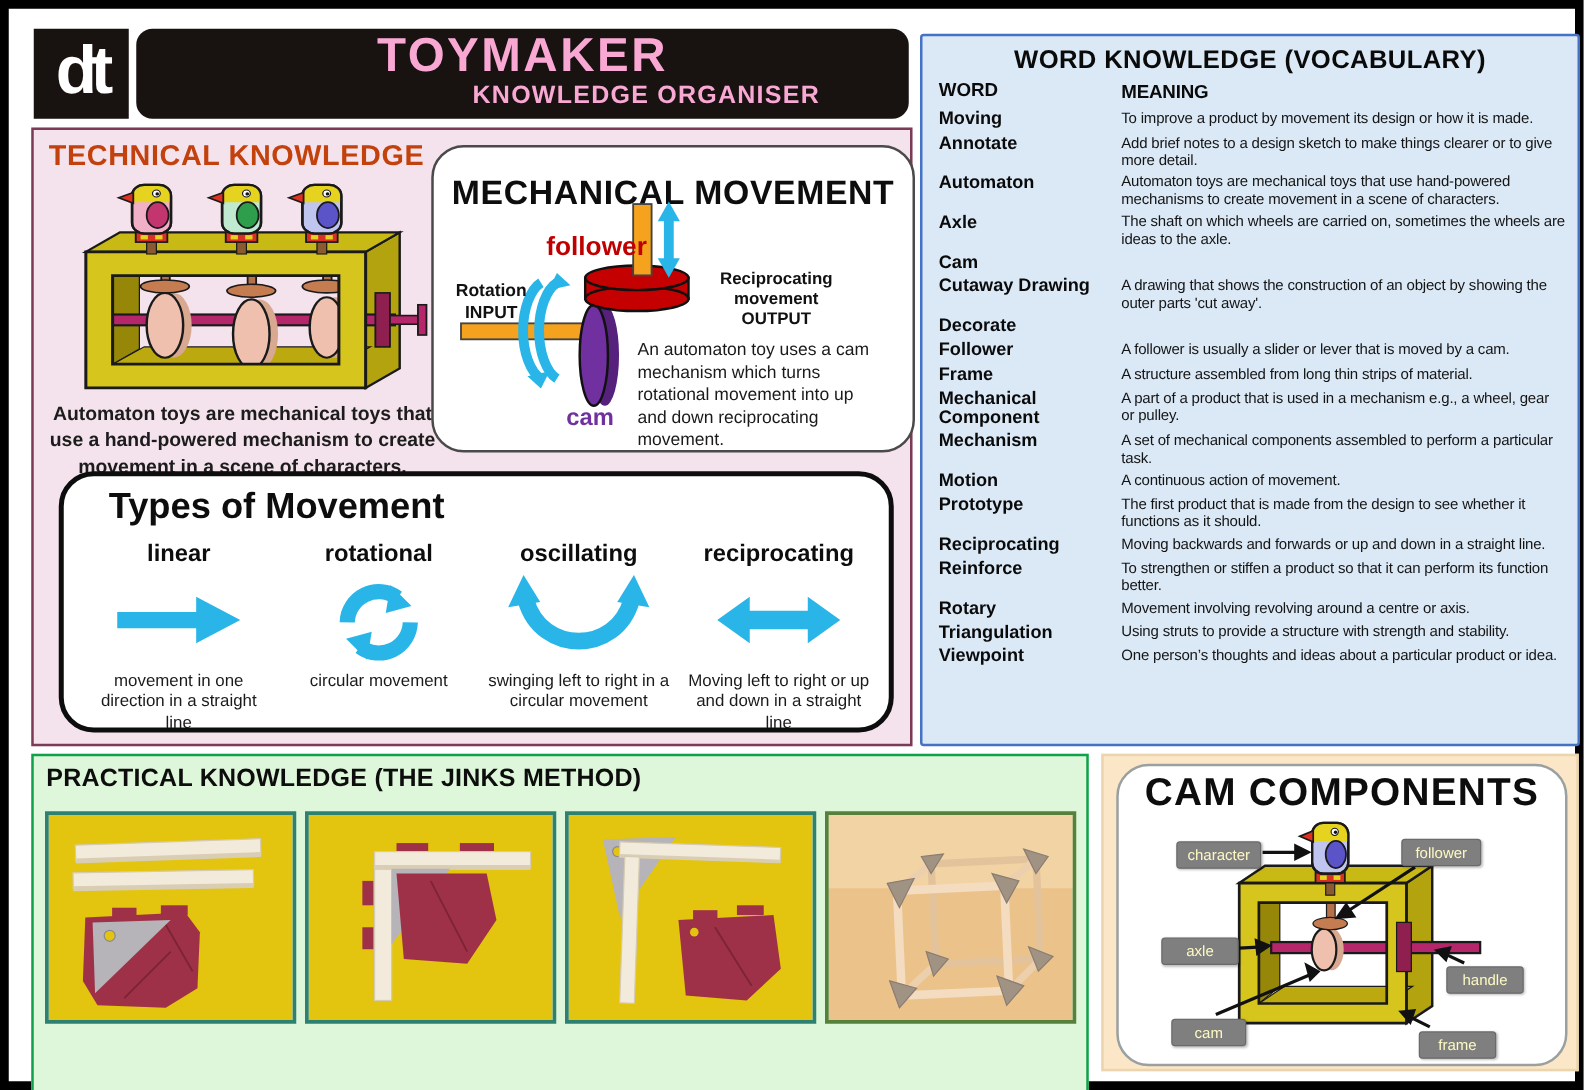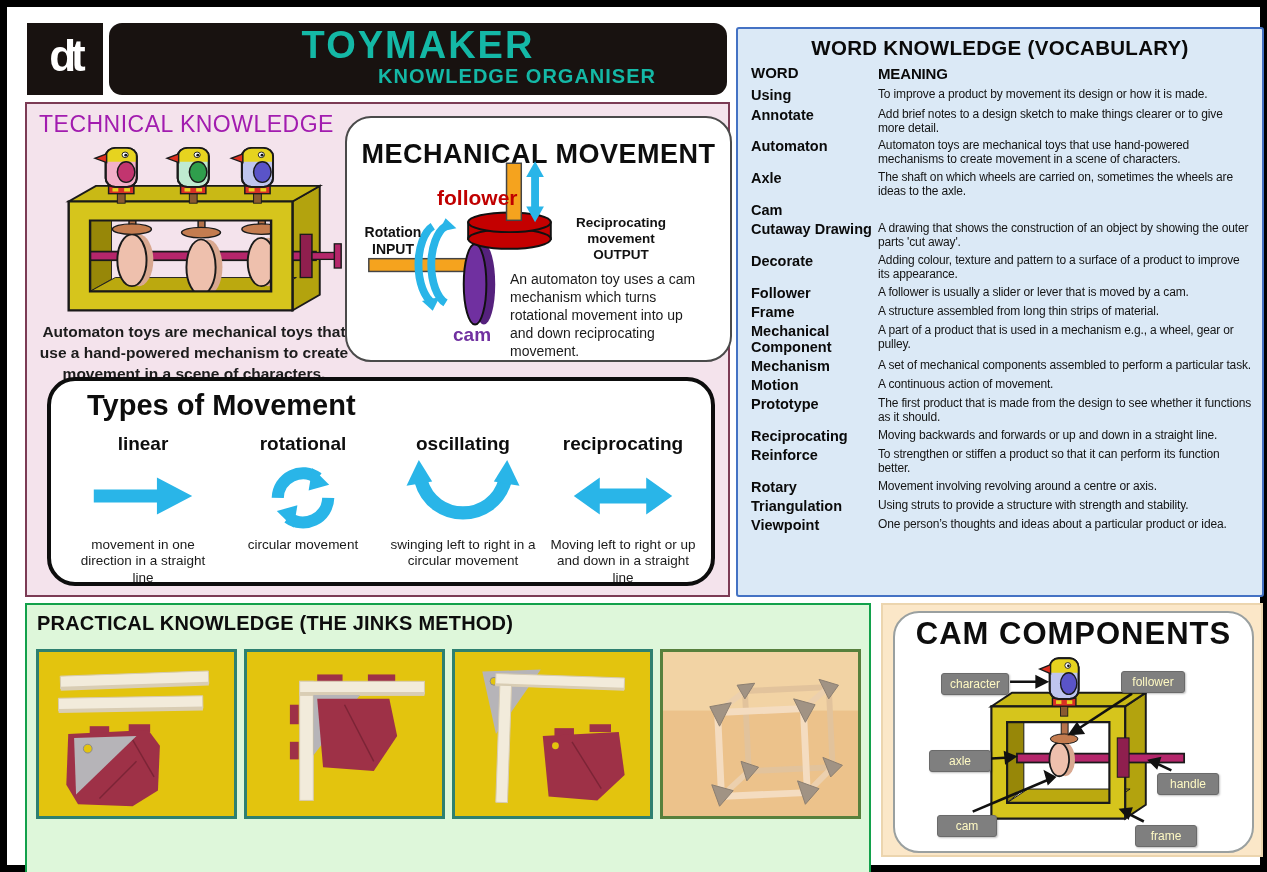--- a/index.html
+++ b/index.html
@@ -3,30 +3,30 @@
 <meta charset="utf-8">
 <style>
   * { margin:0; padding:0; box-sizing:border-box; }
   html,body { width:1267px; height:872px; background:#ffffff; }
   body { font-family:"Liberation Sans","DejaVu Sans",sans-serif; position:relative; overflow:hidden; }
   .page-frame { position:absolute; inset:0; border:7px solid #000; background:#fff; }
 
   
   .dt-logo { position:absolute; left:20px; top:16px; width:76px; height:72px; background:#181210;
              color:#fff; display:flex; align-items:center; justify-content:center;
-             font-size:44px; font-weight:bold; letter-spacing:-5px; padding-bottom:6px; }
+             font-size:54px; font-weight:bold; letter-spacing:-5px; padding-bottom:6px; }
   .header-bar { position:absolute; left:102px; top:16px; width:618px; height:72px;
-                background:#181210; border-radius:13px; color:#14b8a6; }
+                background:#181210; border-radius:13px; color:#f9a8d4; }
   .header-title { text-align:center; font-size:38px; font-weight:bold; letter-spacing:2px; margin-top:1px; }
   .header-subtitle { text-align:center; font-size:20px; font-weight:bold; letter-spacing:1px; padding-left:198px; margin-top:-2px; }
 
   
   .sec-technical { position:absolute; left:18px; top:95px; width:705px; height:495px;
                    background:#f4e3ec; border:2.5px solid #7c3b55; }
-  .tech-heading { position:absolute; left:12px; top:7px; font-size:23px; font-weight:normal; color:#a21caf; letter-spacing:.5px; }
+  .tech-heading { position:absolute; left:12px; top:7px; font-size:23px; font-weight:bold; color:#c2410c; letter-spacing:.5px; }
   .automaton-svg { position:absolute; left:30px; top:37px; width:290px; height:178px; }
   .tech-caption { position:absolute; left:2px; top:218px; width:330px; text-align:center;
                   font-size:15.5px; font-weight:bold; color:#1c1c1c; line-height:1.35; }
 
   .mech-box { position:absolute; left:318px; top:12px; width:387px; height:246px; background:#fff;
               border:2.5px solid #4a4a4a; border-radius:26px; overflow:hidden; }
   .mech-title { text-align:center; font-size:27px; font-weight:bold; color:#0d0d0d; margin-top:21px; letter-spacing:.5px; }
   .mech-gfx { position:absolute; inset:0; width:100%; height:100%; }
   .mech-follower-label { position:absolute; left:90px; top:68px; font-size:21px; font-weight:bold; color:#c00000; }
   .mech-input-label { position:absolute; left:10px; top:106px; width:72px; text-align:center;
@@ -43,21 +43,21 @@
   .type-col { flex:1; text-align:center; padding:0 6px; }
   .type-label { font-size:19px; font-weight:bold; color:#0d0d0d; }
   .type-iconbox { height:82px; display:flex; align-items:center; justify-content:center; }
   .type-caption { font-size:13.5px; color:#1a1a1a; line-height:1.22; }
 
   
   .sec-vocab { position:absolute; left:729px; top:20px; width:528px; height:570px;
                background:#dbe9f6; border:2.5px solid #4472c4; border-radius:3px; overflow:hidden; }
   .vocab-title { text-align:center; font-size:20.5px; font-weight:bold; color:#0a0a0a; margin:7px 0 5px; letter-spacing:.3px; }
   .vocab-table { margin:0 10px 0 13px; }
-  .vrow { display:grid; grid-template-columns:122px 1fr; column-gap:5px; margin-bottom:4px; align-items:start; }
+  .vrow { display:grid; grid-template-columns:122px 1fr; column-gap:24px; margin-bottom:4px; align-items:start; }
   .vhead .vword, .vhead .vmean { font-size:15px; font-weight:bold; color:#0a0a0a; }
   .vhead { margin-bottom:6px; }
   .vword { font-size:14.5px; font-weight:bold; color:#0a0a0a; line-height:1.05; }
   .vmean { font-size:12px; color:#141414; line-height:1.16; letter-spacing:-.15px; }
 
   
   .sec-practical { position:absolute; left:18px; top:596px; width:846px; height:296px;
                    background:#def7da; border:2.5px solid #12a14b; }
   .prac-heading { position:absolute; left:10px; top:7px; font-size:20px; font-weight:bold; color:#0d0d0d; letter-spacing:.2px; }
   .prac-photos { position:absolute; left:9px; top:44px; display:flex; gap:7px; }
@@ -257,21 +257,21 @@
   </section>
 
   <section class="sec-vocab">
     <div class="vocab-title">WORD KNOWLEDGE (VOCABULARY)</div>
     <div class="vocab-table">
       <div class="vrow vhead">
         <div class="vword">WORD</div>
         <div class="vmean">MEANING</div>
       </div>
       <div class="vrow">
-          <div class="vword">Using</div>
+          <div class="vword">Moving</div>
           <div class="vmean">To improve a product by movement its design or how it is made.</div>
         </div>
       <div class="vrow">
           <div class="vword">Annotate</div>
           <div class="vmean">Add brief notes to a design sketch to make things clearer or to give more detail.</div>
         </div>
       <div class="vrow">
           <div class="vword">Automaton</div>
           <div class="vmean">Automaton toys are mechanical toys that use hand-powered mechanisms to create movement in a scene of characters.</div>
         </div>
@@ -281,21 +281,20 @@
         </div>
       <div class="vrow">
           <div class="vword">Cam</div>
         </div>
       <div class="vrow">
           <div class="vword">Cutaway Drawing</div>
           <div class="vmean">A drawing that shows the construction of an object by showing the outer parts 'cut away'.</div>
         </div>
       <div class="vrow">
           <div class="vword">Decorate</div>
-          <div class="vmean">Adding colour, texture and pattern to a surface of a product to improve its appearance.</div>
         </div>
       <div class="vrow">
           <div class="vword">Follower</div>
           <div class="vmean">A follower is usually a slider or lever that is moved by a cam.</div>
         </div>
       <div class="vrow">
           <div class="vword">Frame</div>
           <div class="vmean">A structure assembled from long thin strips of material.</div>
         </div>
       <div class="vrow">

